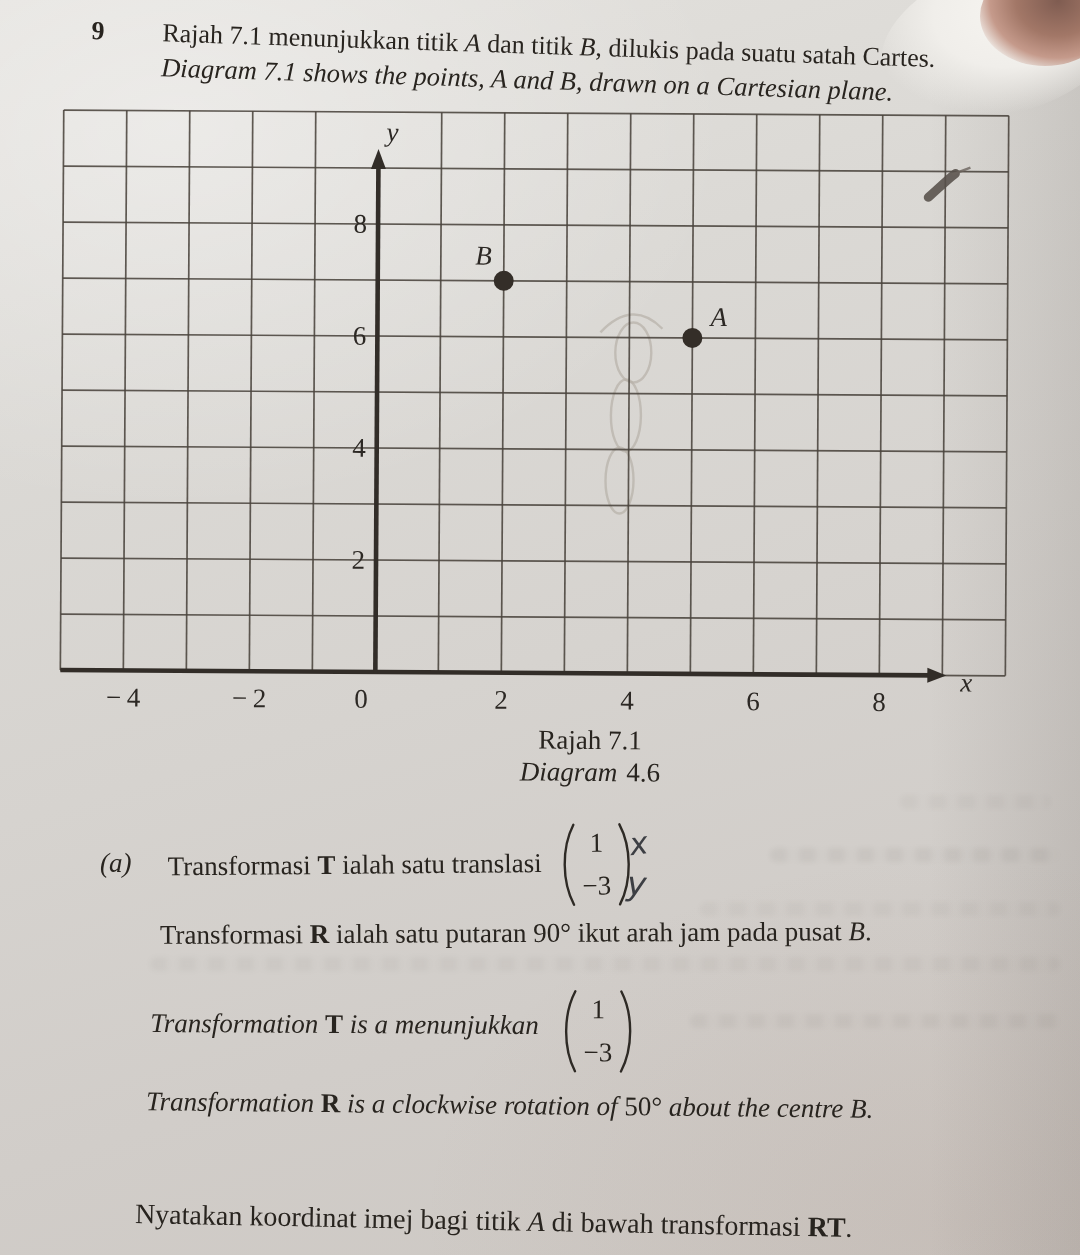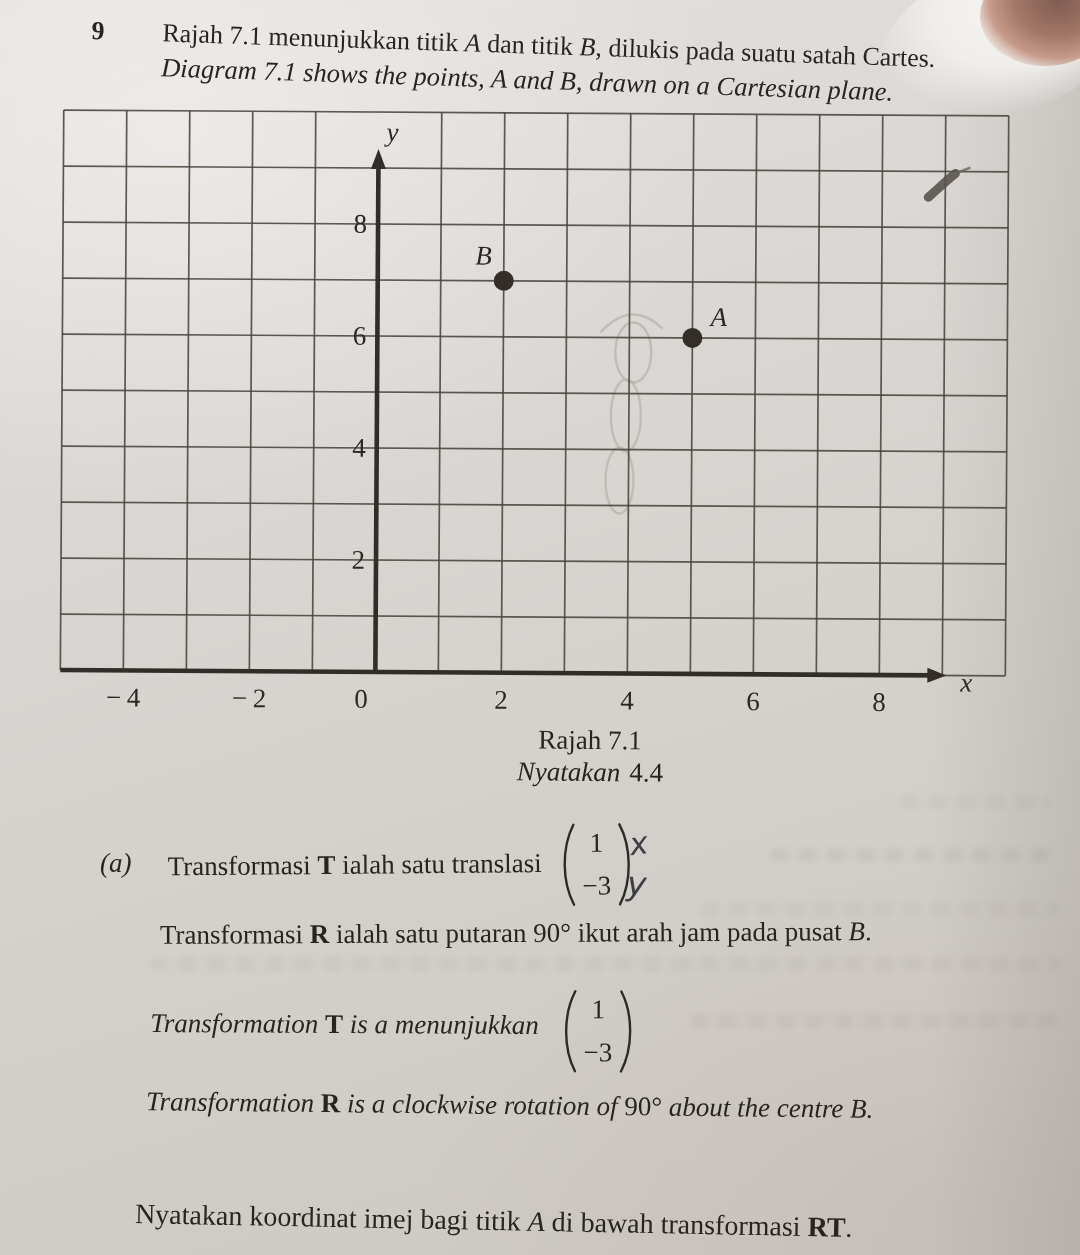--- a/index.html
+++ b/index.html
@@ -143,21 +143,21 @@
         <text x="491" y="265" class="lab" font-style="italic" text-anchor="end">B</text>
       </g>
     <g>
       <path d="M 927 195 C 936 187 946 177 954 171" stroke="#57504a" stroke-width="9" stroke-linecap="round" fill="none" opacity=".88"></path>
       <path d="M 951 172 L 969 165" stroke="#6a635c" stroke-width="2.5" fill="none" opacity=".8"></path>
     </g>
   </svg>
 
   <div class="abs caption">
     <div>Rajah 7.1</div>
-    <div><span class="i">Nyatakan</span><span class="cap-num">4.4</span></div>
+    <div><span class="i">Diagram</span><span class="cap-num">4.6</span></div>
   </div>
 
   <div class="abs alabel i">(a)</div>
 
   <div class="abs row row-aT">
     <span>Transformasi </span><span class="b">T</span><span> ialah satu translasi</span>
     <span class="matrix m-aT">
       <svg class="paren" viewBox="0 0 20 86">
           <path d="M 17 3 C 5 26 5 60 17 83"></path>
         </svg>
@@ -187,20 +187,20 @@
           <span>1</span>
           <span>−3</span>
         </span>
       <svg class="paren" viewBox="0 0 20 86">
           <path d="M 3 3 C 15 26 15 60 3 83"></path>
         </svg>
     </span>
   </div>
 
   <div class="abs row row-eR">
-    <span>Transformation </span><span class="b rm">R</span><span> is a clockwise rotation of </span><span class="rm">90°</span><span> about the centre </span><span>B</span><span>.</span>
+    <span>Transformation </span><span class="b rm">R</span><span> is a clockwise rotation of </span><span class="rm">50°</span><span> about the centre </span><span>B</span><span>.</span>
   </div>
 
   <div class="abs row row-task">
     <span>Nyatakan koordinat imej bagi titik </span><span class="i">A</span><span> di bawah transformasi </span><span class="b">RT</span><span>.</span>
   </div>
 
 </div>
 
 </body></html>

